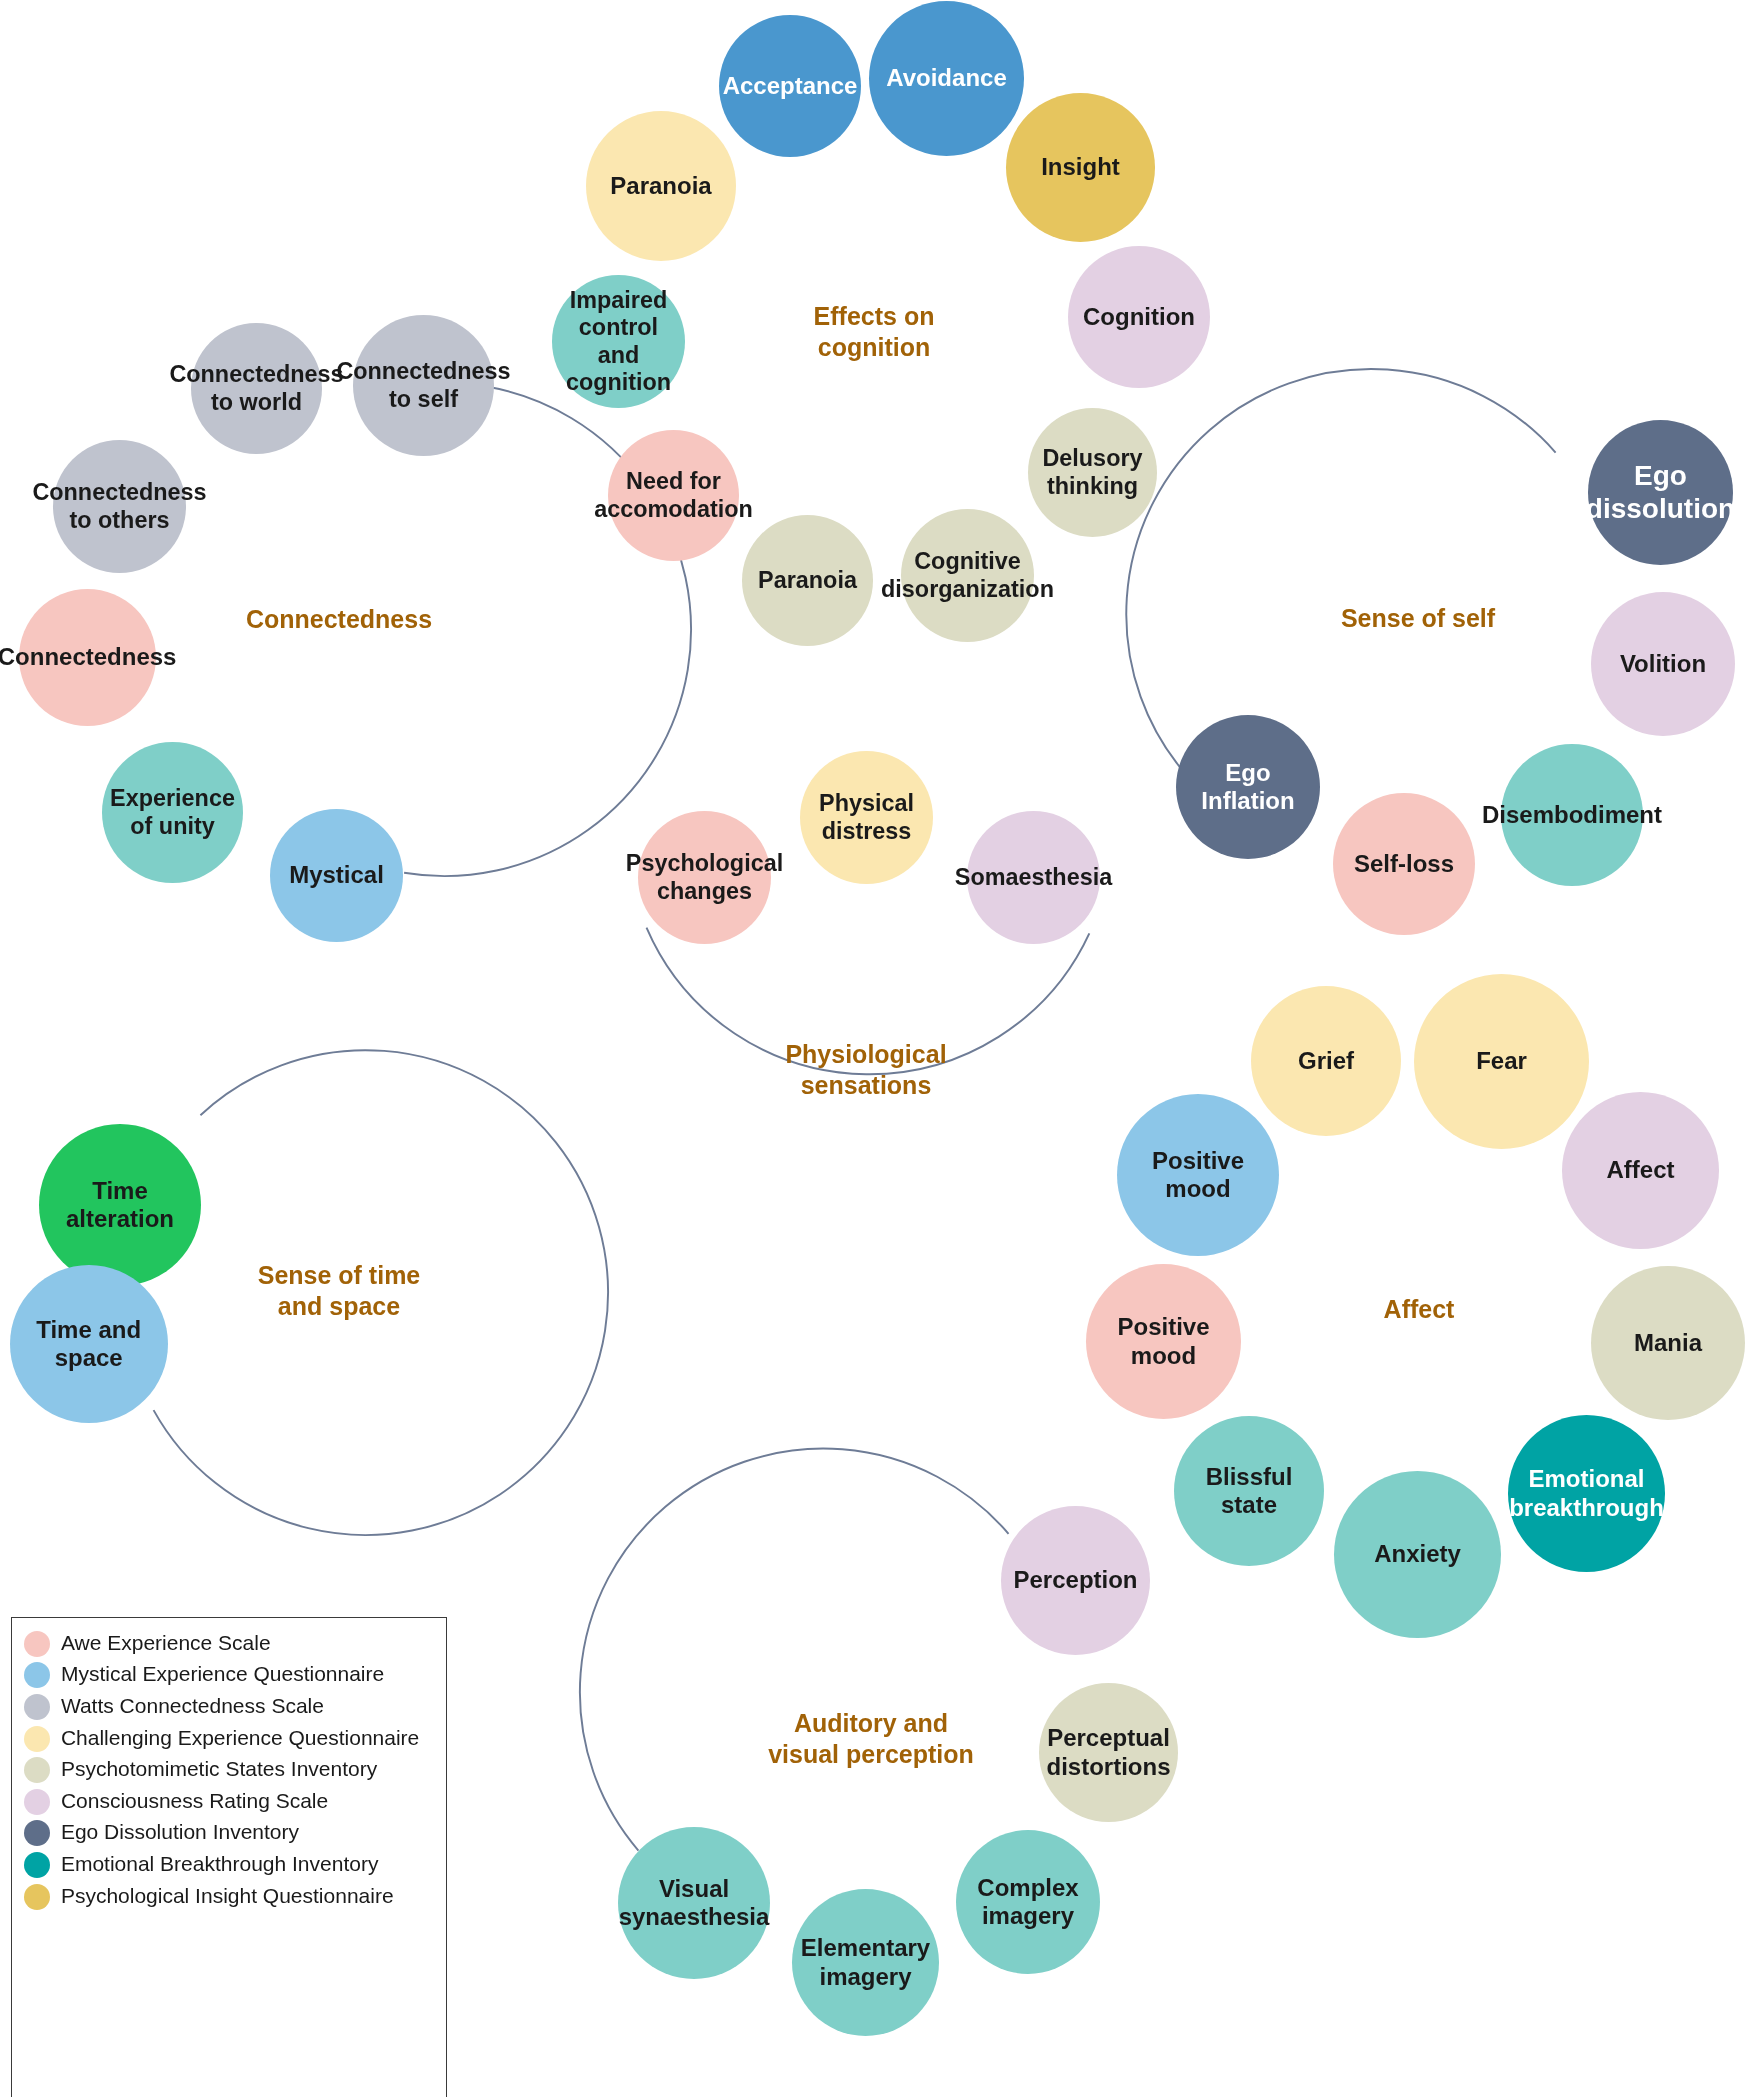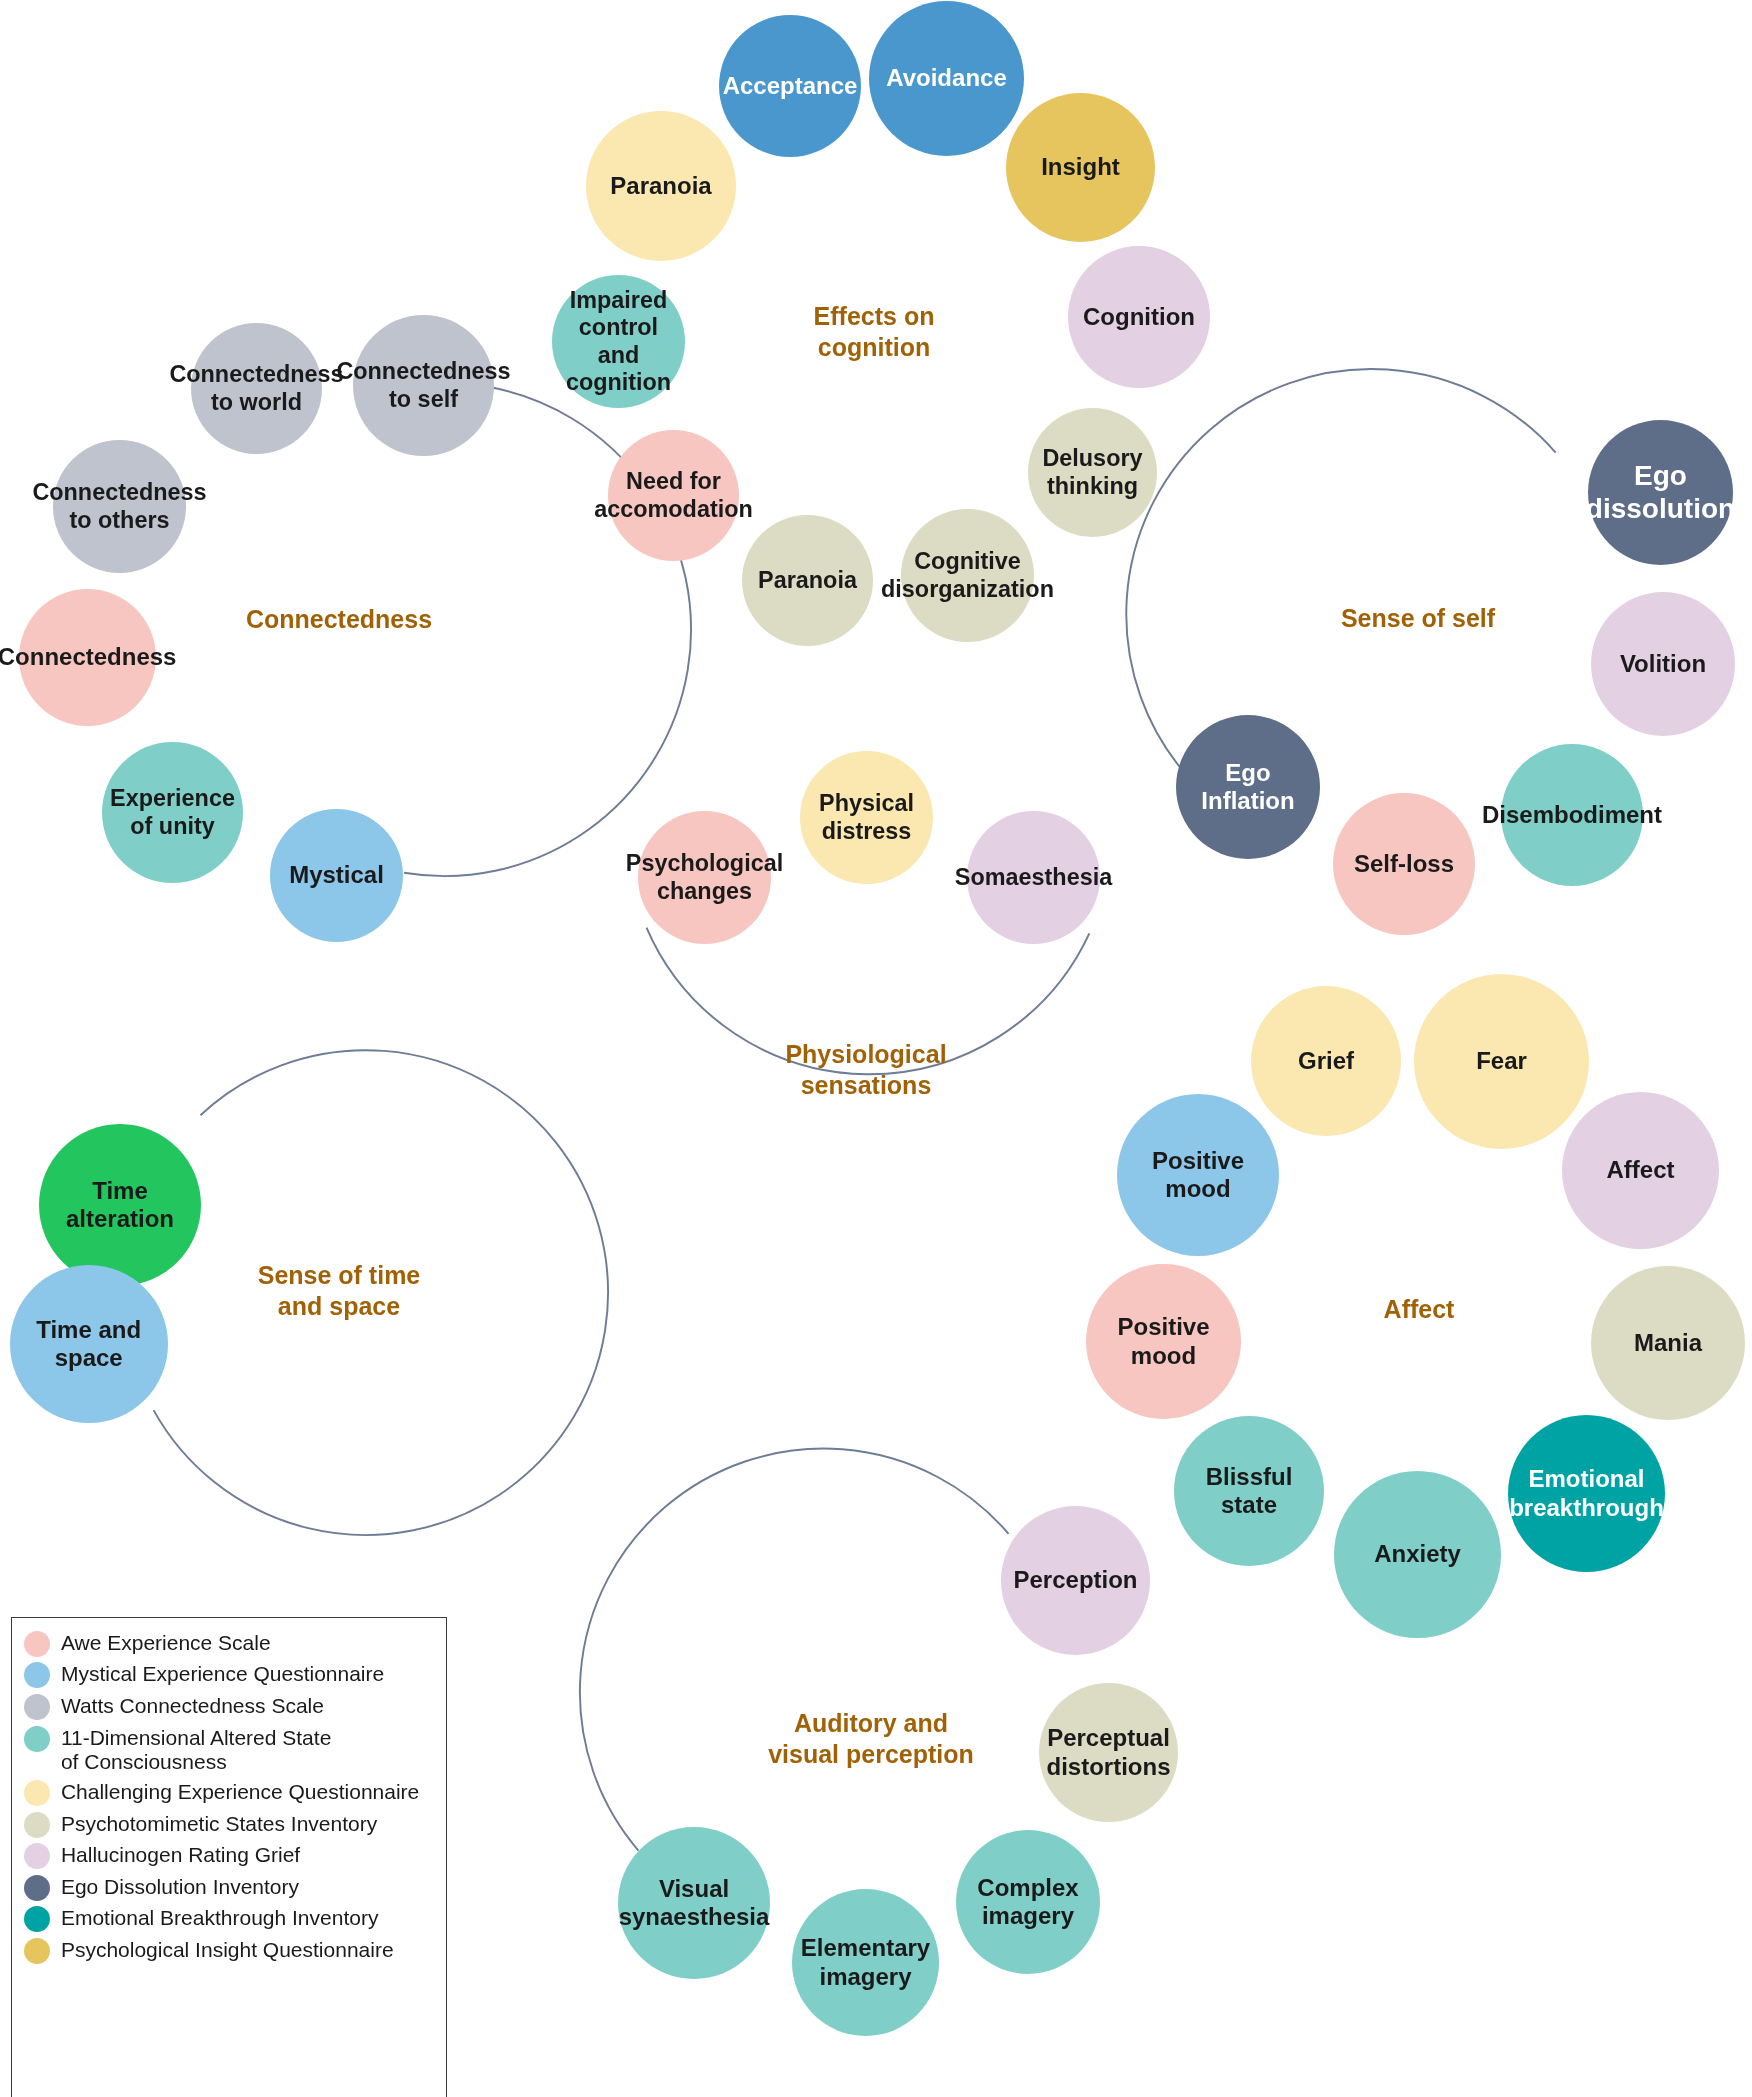--- a/index.html
+++ b/index.html
@@ -204,34 +204,30 @@
       </div>
       <div class="legend-row">
         <div class="legend-swatch" style="background: rgb(140, 198, 232);"></div>
         <div class="legend-label">Mystical Experience Questionnaire</div>
       </div>
       <div class="legend-row">
         <div class="legend-swatch" style="background: rgb(191, 195, 206);"></div>
         <div class="legend-label">Watts Connectedness Scale</div>
       </div>
       <div class="legend-row">
-        <div class="legend-swatch" style="background: rgb(127, 207, 200);"></div>
-        <div class="legend-label">11-Dimensional Altered State<br>of Consciousness</div>
-      </div>
-      <div class="legend-row">
         <div class="legend-swatch" style="background: rgb(251, 231, 176);"></div>
         <div class="legend-label">Challenging Experience Questionnaire</div>
       </div>
       <div class="legend-row">
         <div class="legend-swatch" style="background: rgb(220, 220, 196);"></div>
         <div class="legend-label">Psychotomimetic States Inventory</div>
       </div>
       <div class="legend-row">
         <div class="legend-swatch" style="background: rgb(227, 208, 227);"></div>
-        <div class="legend-label">Hallucinogen Rating Grief</div>
+        <div class="legend-label">Consciousness Rating Scale</div>
       </div>
       <div class="legend-row">
         <div class="legend-swatch" style="background: rgb(94, 110, 137);"></div>
         <div class="legend-label">Ego Dissolution Inventory</div>
       </div>
       <div class="legend-row">
         <div class="legend-swatch" style="background: rgb(0, 163, 164);"></div>
         <div class="legend-label">Emotional Breakthrough Inventory</div>
       </div>
       <div class="legend-row">

